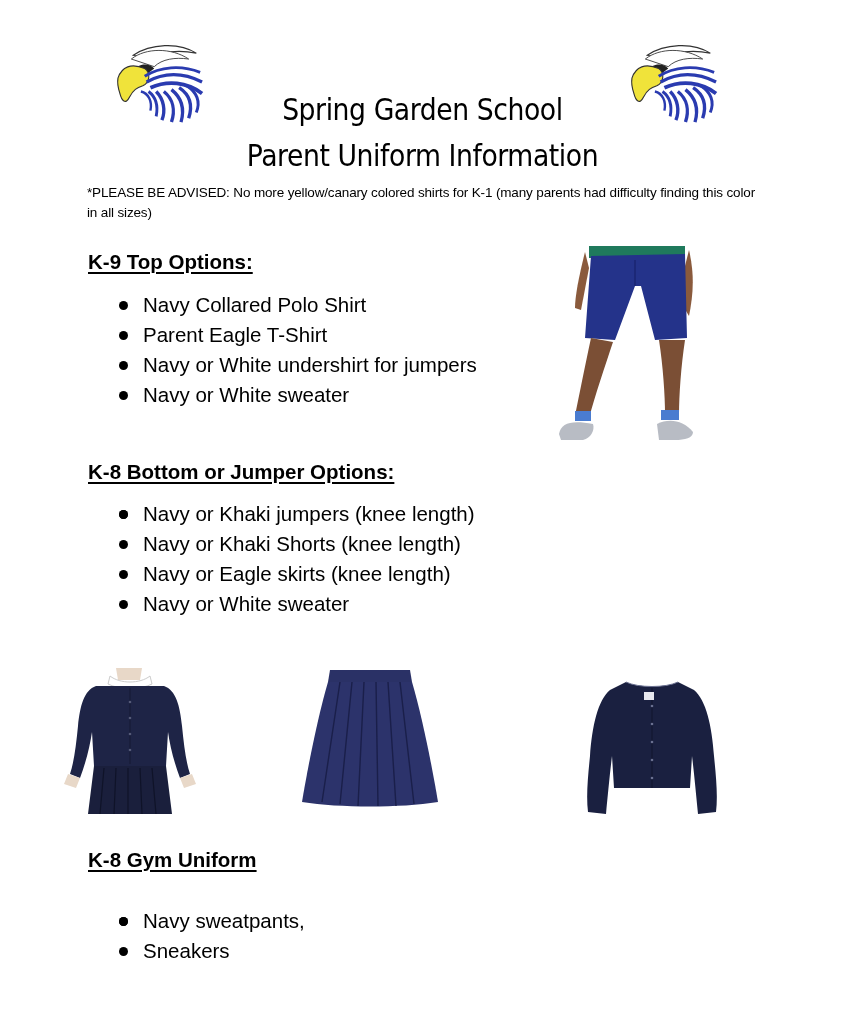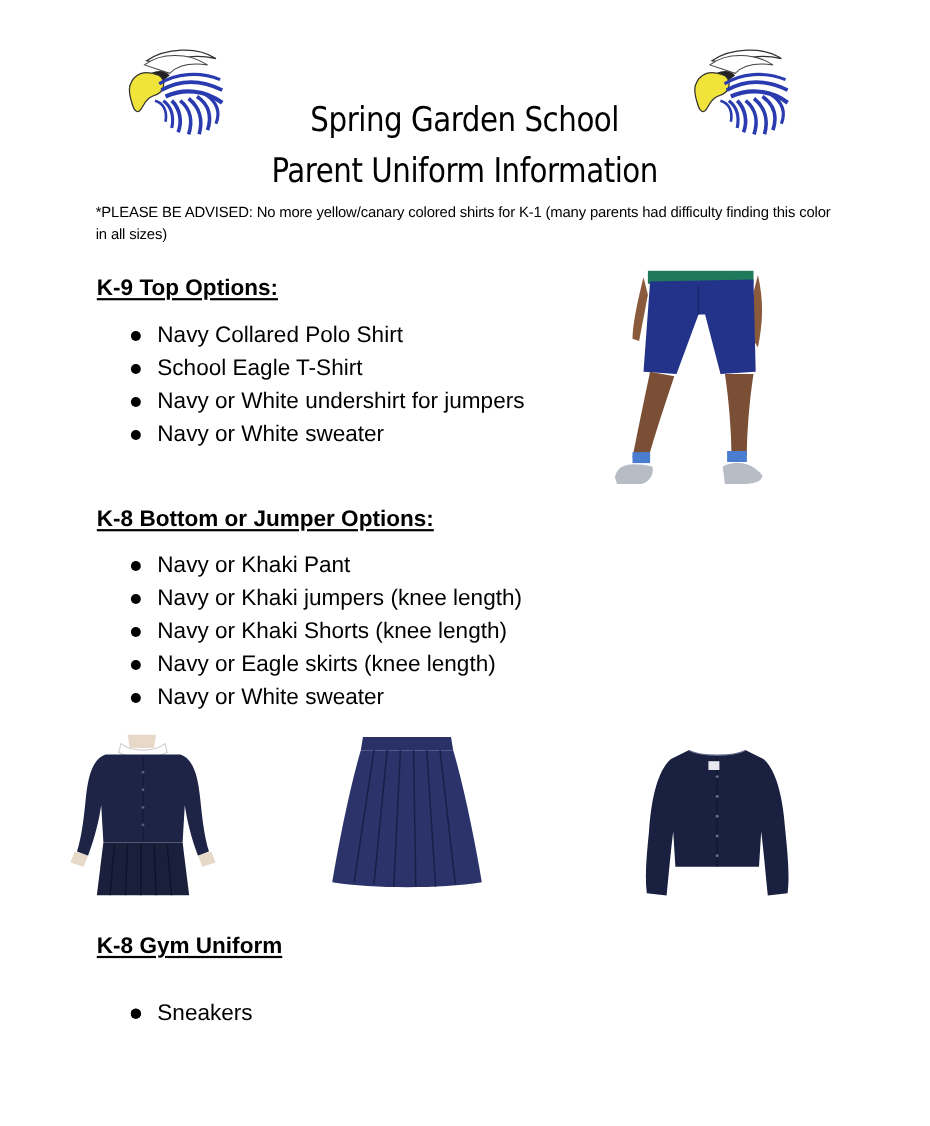--- a/index.html
+++ b/index.html
@@ -122,21 +122,21 @@
 <div class="abs title" style="top:86px;">
   <div>Spring Garden School</div>
   <div>Parent Uniform Information</div>
 </div>
 
 <div class="abs advisory">*PLEASE BE ADVISED:  No more yellow/canary colored shirts for K-1 (many parents had difficulty finding this color in all sizes)</div>
 
 <div class="abs heading" style="top:250px;">K-9 Top Options:</div>
 <ul class="abs list" style="top:277px;">
   <li><span class="dot"></span><span>Navy Collared Polo Shirt</span></li>
-  <li><span class="dot"></span><span>School Eagle T-Shirt</span></li>
+  <li><span class="dot"></span><span>Parent Eagle T-Shirt</span></li>
   <li><span class="dot"></span><span>Navy or White undershirt for jumpers</span></li>
   <li><span class="dot"></span><span>Navy or White sweater</span></li>
 </ul>
 
 <div class="abs photo" style="left:555px; top:246px; width:145px; height:196px;">
   <svg viewBox="0 0 145 196">
     <rect x="34" y="0" width="96" height="12" fill="#1f7a5c"></rect>
     <path d="M30 6 C24 30 20 50 20 62 L26 64 L34 22 Z" fill="#8a5a3c"></path>
     <path d="M134 4 C140 30 138 50 134 70 L128 60 L130 20 Z" fill="#8a5a3c"></path>
     <path d="M36 10 L130 8 L132 92 L100 94 L86 40 L80 40 L60 94 L30 92 Z" fill="#24338a"></path>
@@ -145,21 +145,21 @@
     <path d="M104 94 C108 120 110 150 110 168 L124 168 C124 150 126 120 130 94 Z" fill="#7b4f35"></path>
     <rect x="20" y="165" width="16" height="10" fill="#4a7cd0"></rect>
     <rect x="106" y="164" width="18" height="10" fill="#4a7cd0"></rect>
     <path d="M4 188 C6 176 18 174 38 178 C40 184 36 192 28 194 L6 194 Z" fill="#b8bcc4"></path>
     <path d="M102 178 C114 172 128 174 138 186 C138 192 130 194 120 194 L104 194 Z" fill="#b8bcc4"></path>
   </svg>
 </div>
 
 <div class="abs heading" style="top:460px;">K-8 Bottom or Jumper Options:</div>
 <ul class="abs list" style="top:486px;">
-  <li><span class="dot"></span><span>Navy or Khaki Pant</span></li>
+  <li><span class="dot"></span></li>
   <li><span class="dot"></span><span>Navy or Khaki jumpers (knee length)</span></li>
   <li><span class="dot"></span><span>Navy or Khaki Shorts (knee length)</span></li>
   <li><span class="dot"></span><span>Navy or Eagle skirts (knee length)</span></li>
   <li><span class="dot"></span><span>Navy or White sweater</span></li>
 </ul>
 
 <div class="abs photo" style="left:60px; top:666px; width:140px; height:148px;">
   <svg viewBox="0 0 140 148">
     <path d="M56 2 L82 2 L80 14 L58 14 Z" fill="#e8d8c8"></path>
     <path d="M50 10 C60 18 80 18 90 10 L92 18 C80 24 60 24 48 18 Z" fill="#ffffff" stroke="#ccc" stroke-width="1"></path>
@@ -194,15 +194,15 @@
     <circle cx="70" cy="48" r="1.3" fill="#6a7090"></circle>
     <circle cx="70" cy="66" r="1.3" fill="#6a7090"></circle>
     <circle cx="70" cy="84" r="1.3" fill="#6a7090"></circle>
     <circle cx="70" cy="102" r="1.3" fill="#6a7090"></circle>
   </svg>
 </div>
 
 <div class="abs heading" style="top:848px;">K-8 Gym Uniform</div>
 <ul class="abs list" style="top:893px;">
   <li><span class="dot"></span></li>
-  <li><span class="dot"></span></li>
+  <li><span class="dot"></span><span>Navy sweatpants,</span></li>
   <li><span class="dot"></span><span>Sneakers</span></li>
 </ul>
 
 </body></html>

